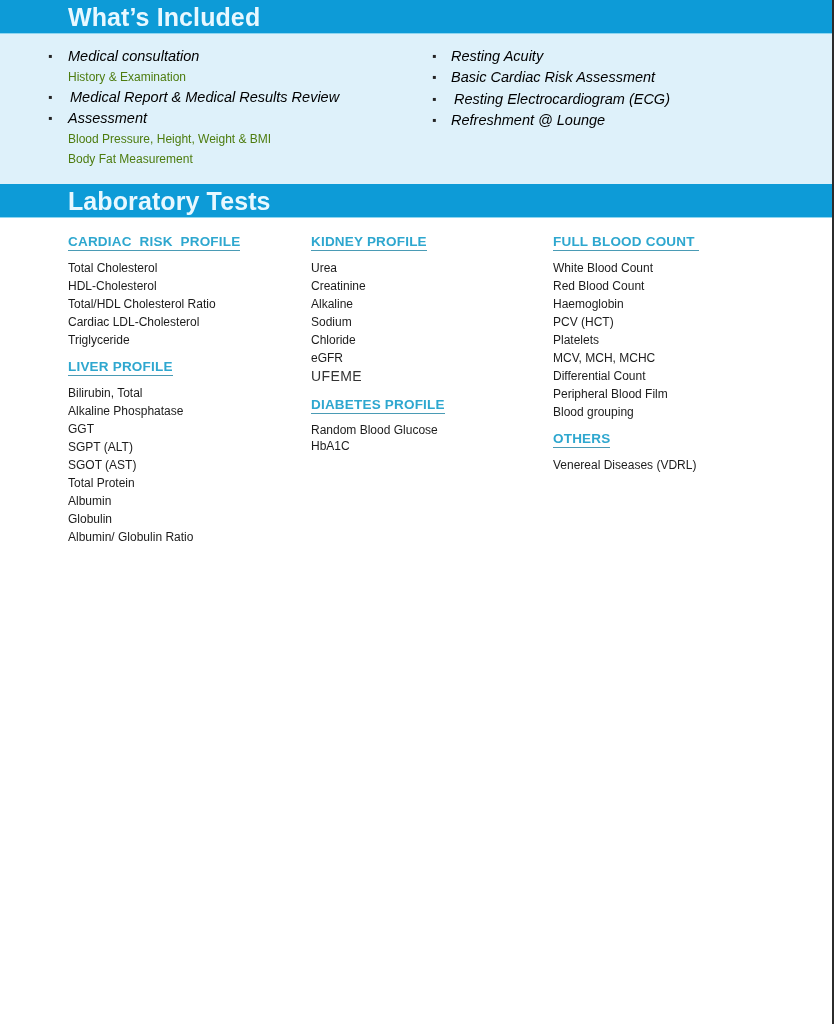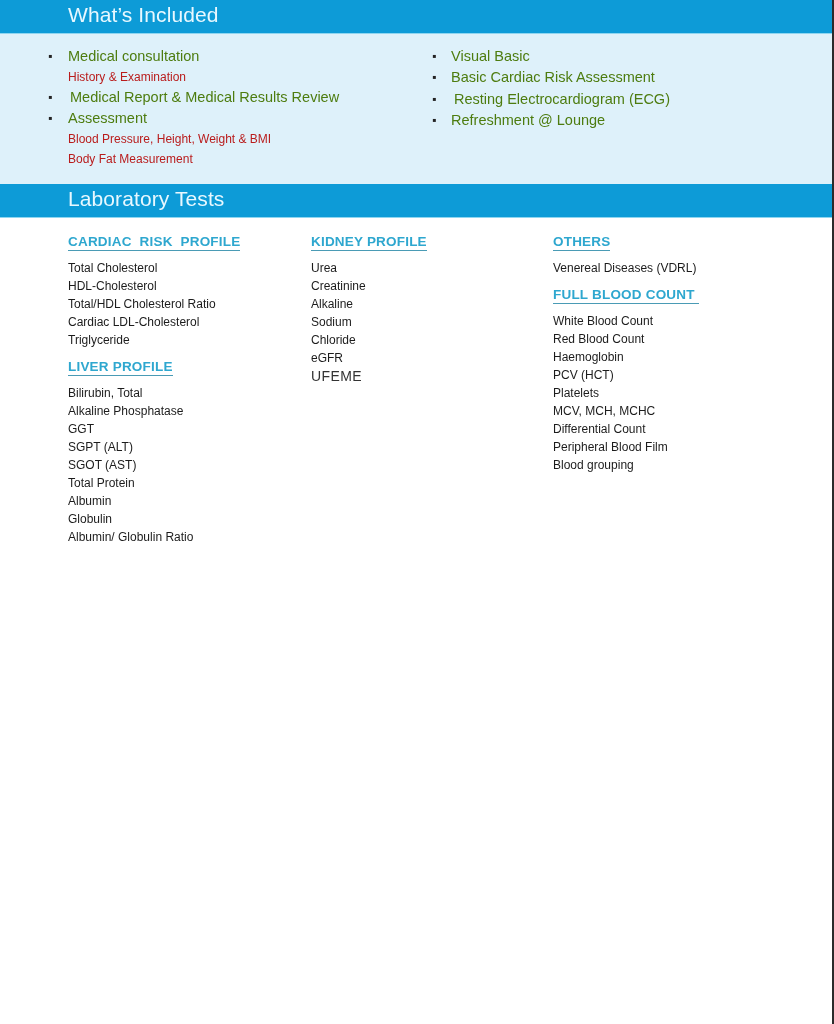--- a/index.html
+++ b/index.html
@@ -28,22 +28,22 @@
     left: 0;
     width: 832px;
     height: 33px;
     background: #0d9bd7;
     border-bottom: 1px solid #8fd6f0;
   }
   .band-title {
     position: absolute;
     left: 68px;
     top: 3px;
-    font-size: 21px;
-    font-weight: normal;
+    font-size: 25px;
+    font-weight: bold;
     color: #e8f8ff;
     letter-spacing: 0.1px;
   }
   #band-included { top: 0; }
   #band-lab { top: 184px; }
 
   .included-panel {
     position: absolute;
     top: 34px;
     left: 0;
@@ -63,26 +63,27 @@
     white-space: nowrap;
   }
   .inc-bullet {
     position: absolute;
     font-size: 12px;
     color: #222;
   }
   .inc-main {
     position: absolute;
     font-size: 14.5px;
+    color: #000000;
+    font-style: italic;
+  }
+  .inc-sub {
+    position: absolute;
+    font-size: 12px;
     color: #4d7c0f;
-  }
-  .inc-sub {
-    position: absolute;
-    font-size: 12px;
-    color: #b91c1c;
   }
 
   .lab-col {
     position: absolute;
     top: 232px;
   }
   .lab-col-1 { left: 68px; }
   .lab-col-2 { left: 311px; }
   .lab-col-3 { left: 553px; }
 
@@ -141,21 +142,21 @@
       <span class="inc-bullet" style="left:48px; top:77px;">▪</span>
       <span class="inc-main" style="left:68px; top:76px;">Assessment</span>
       <span class="inc-sub" style="left:68px; top:98px;">Blood Pressure, Height, Weight &amp; BMI</span>
       <span class="inc-sub" style="left:68px; top:118px;">Body Fat Measurement</span>
     </div>
   </div>
 
   <div class="inc-col inc-right">
     <div class="inc-item">
       <span class="inc-bullet" style="left:12px; top:15px;">▪</span>
-      <span class="inc-main" style="left:31px; top:14px;">Visual Basic</span>
+      <span class="inc-main" style="left:31px; top:14px;">Resting Acuity</span>
     </div>
     <div class="inc-item">
       <span class="inc-bullet" style="left:12px; top:36px;">▪</span>
       <span class="inc-main" style="left:31px; top:35px;">Basic Cardiac Risk Assessment</span>
     </div>
     <div class="inc-item">
       <span class="inc-bullet" style="left:12px; top:58px;">▪</span>
       <span class="inc-main" style="left:34px; top:57px;">Resting Electrocardiogram (ECG)</span>
     </div>
     <div class="inc-item">
@@ -202,36 +203,43 @@
     <ul class="lab-list">
       <li class="lab-item">Urea</li>
       <li class="lab-item">Creatinine</li>
       <li class="lab-item">Alkaline</li>
       <li class="lab-item">Sodium</li>
       <li class="lab-item">Chloride</li>
       <li class="lab-item">eGFR</li>
       <li class="lab-item small-caps">UFEME</li>
     </ul>
   </div>
+  <div class="lab-group" style="margin-bottom:12px;">
+    <div class="lab-heading">DIABETES PROFILE</div>
+    <ul class="lab-list">
+      <li class="lab-item" style="line-height:16px;">Random Blood Glucose</li>
+      <li class="lab-item" style="line-height:16px;">HbA1C</li>
+    </ul>
+  </div>
 </div>
 
 <div class="lab-col lab-col-3">
-  <div class="lab-group">
-    <div class="lab-heading">OTHERS</div>
-    <ul class="lab-list">
-      <li class="lab-item">Venereal Diseases (VDRL)</li>
-    </ul>
-  </div>
   <div class="lab-group">
     <div class="lab-heading" style="padding-right:4px;">FULL BLOOD COUNT</div>
     <ul class="lab-list">
       <li class="lab-item">White Blood Count</li>
       <li class="lab-item">Red Blood Count</li>
       <li class="lab-item">Haemoglobin</li>
       <li class="lab-item">PCV (HCT)</li>
       <li class="lab-item">Platelets</li>
       <li class="lab-item">MCV, MCH, MCHC</li>
       <li class="lab-item">Differential Count</li>
       <li class="lab-item">Peripheral Blood Film</li>
       <li class="lab-item">Blood grouping</li>
     </ul>
   </div>
+  <div class="lab-group">
+    <div class="lab-heading">OTHERS</div>
+    <ul class="lab-list">
+      <li class="lab-item">Venereal Diseases (VDRL)</li>
+    </ul>
+  </div>
 </div>
 
 </body></html>

